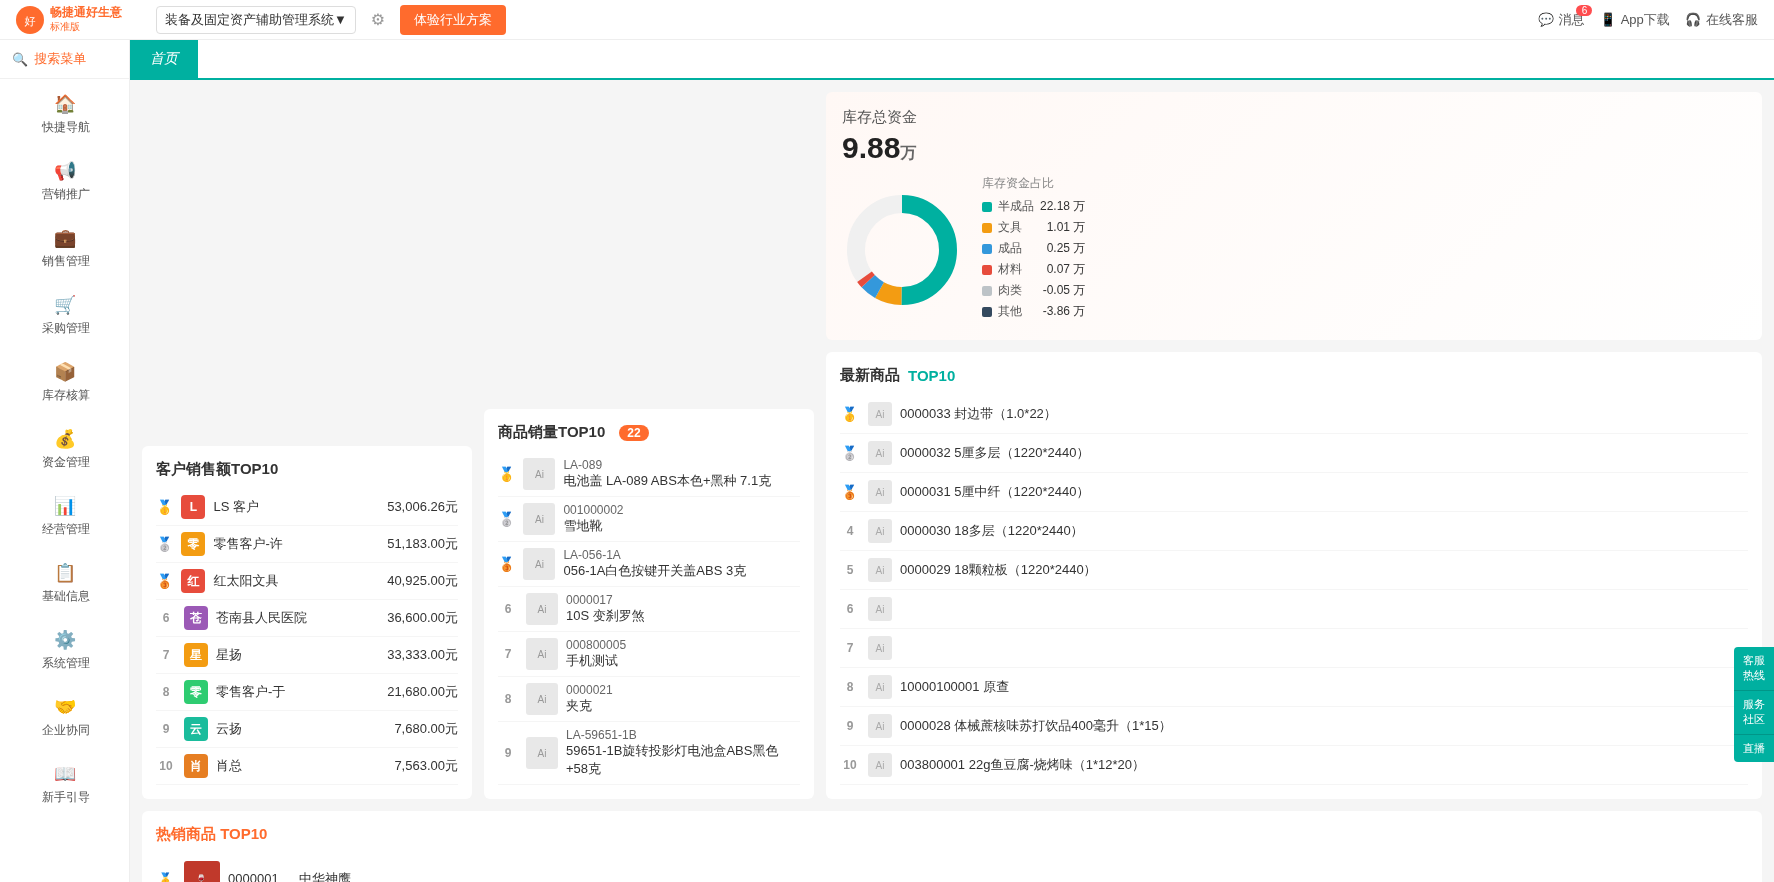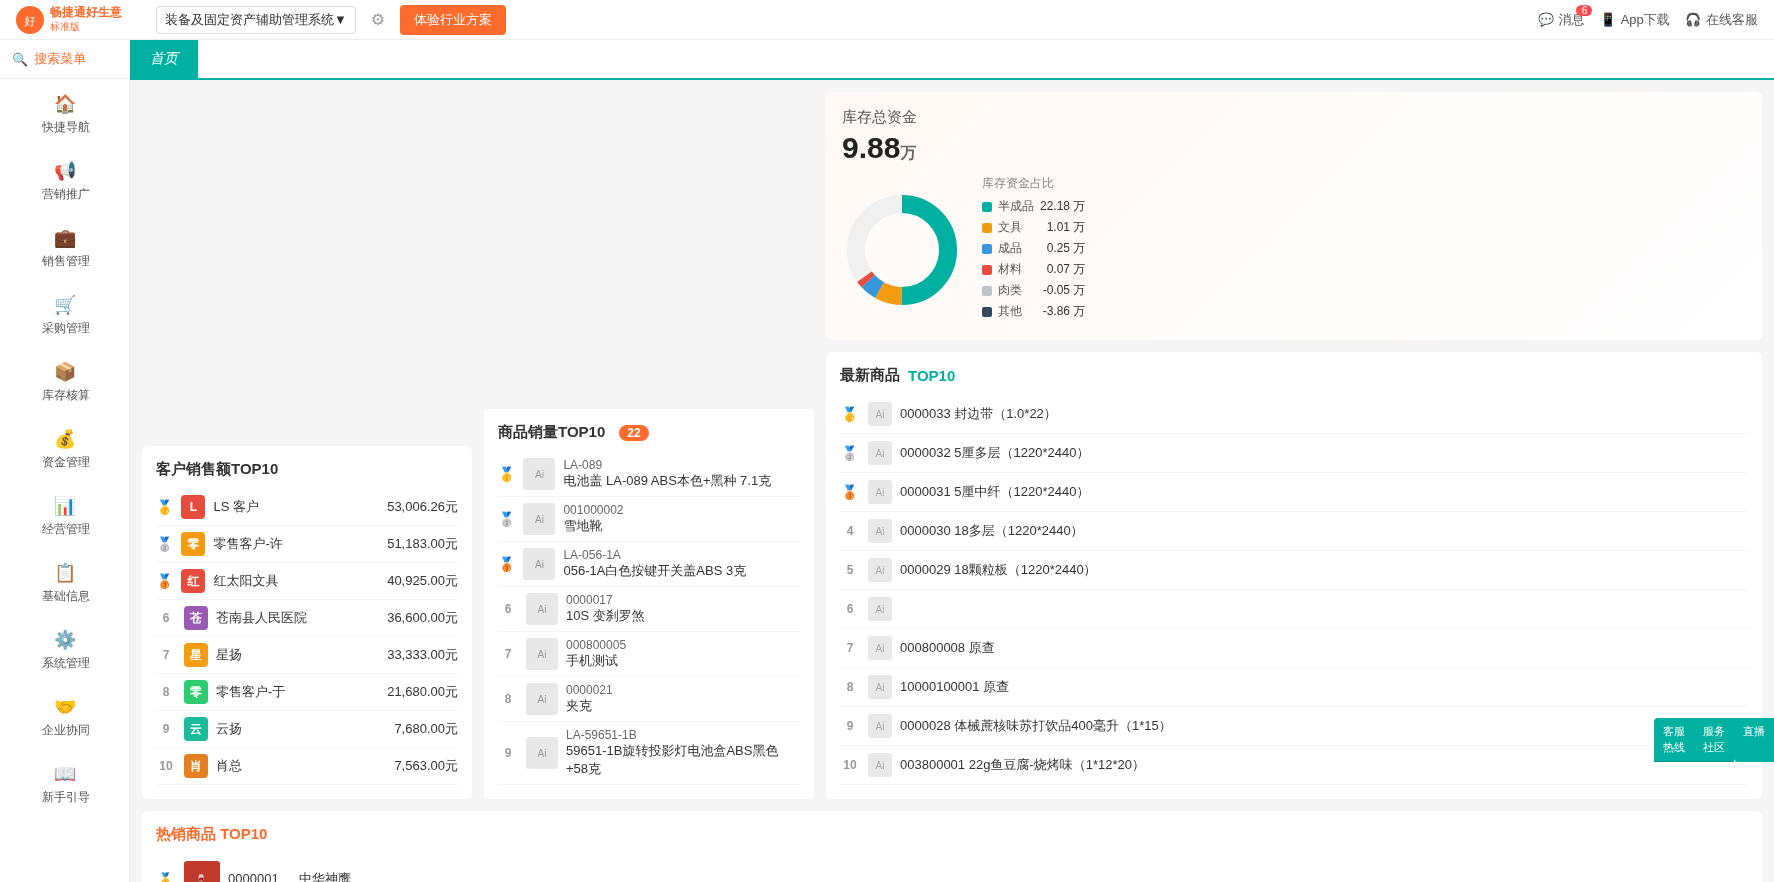--- a/index.html
+++ b/index.html
@@ -60,21 +60,21 @@
     
     .latest-item { display: flex; align-items: center; padding: 7px 0; border-bottom: 1px solid #f5f5f5; gap: 8px; }
     .latest-rank { width: 20px; text-align: center; font-size: 12px; color: #999; font-weight: bold; }
     .latest-rank.gold { color: #ff6b2d; }
     .latest-rank.silver { color: #aaa; }
     .latest-rank.bronze { color: #cd7f32; }
     .latest-thumb { width: 24px; height: 24px; background: #e8e8e8; border-radius: 3px; display: flex; align-items: center; justify-content: center; font-size: 10px; color: #aaa; flex-shrink: 0; }
     .latest-info { flex: 1; font-size: 13px; color: #333; }
 
     
-    .float-btns { position: fixed; right: 0; bottom: 120px; display: flex; flex-direction: row; z-index: 200; }
+    .float-btns { position: fixed; right: 0; bottom: 120px; display: flex; flex-direction: column; z-index: 200; }
     .float-btn { background: #00b0a0; color: #fff; width: 40px; padding: 6px 4px; text-align: center; font-size: 11px; cursor: pointer; border-bottom: 1px solid #009688; line-height: 1.4; }
     .float-btn:first-child { border-radius: 4px 0 0 0; }
     .float-btn:last-child { border-radius: 0 0 0 4px; border-bottom: none; }
 
     
     ::-webkit-scrollbar { width: 4px; }
     ::-webkit-scrollbar-track { background: #f5f5f5; }
     ::-webkit-scrollbar-thumb { background: #ccc; border-radius: 2px; }
 
     .medal-icon { font-size: 14px; }
@@ -421,25 +421,20 @@
               <span>18颗粒板（1220*2440）</span>
             </span>
           </div>
           <div class="latest-item">
             <span class="latest-rank">6</span>
             <div class="latest-thumb">Ai</div>
           </div>
           <div class="latest-item">
             <span class="latest-rank">7</span>
             <div class="latest-thumb">Ai</div>
-            <span class="latest-info">
-              <span>000800008</span>
-              <span> </span>
-              <span>原查</span>
-            </span>
           </div>
           <div class="latest-item">
             <span class="latest-rank">8</span>
             <div class="latest-thumb">Ai</div>
             <span class="latest-info">
               <span>10000100001</span>
               <span> </span>
               <span>原查</span>
             </span>
           </div>

